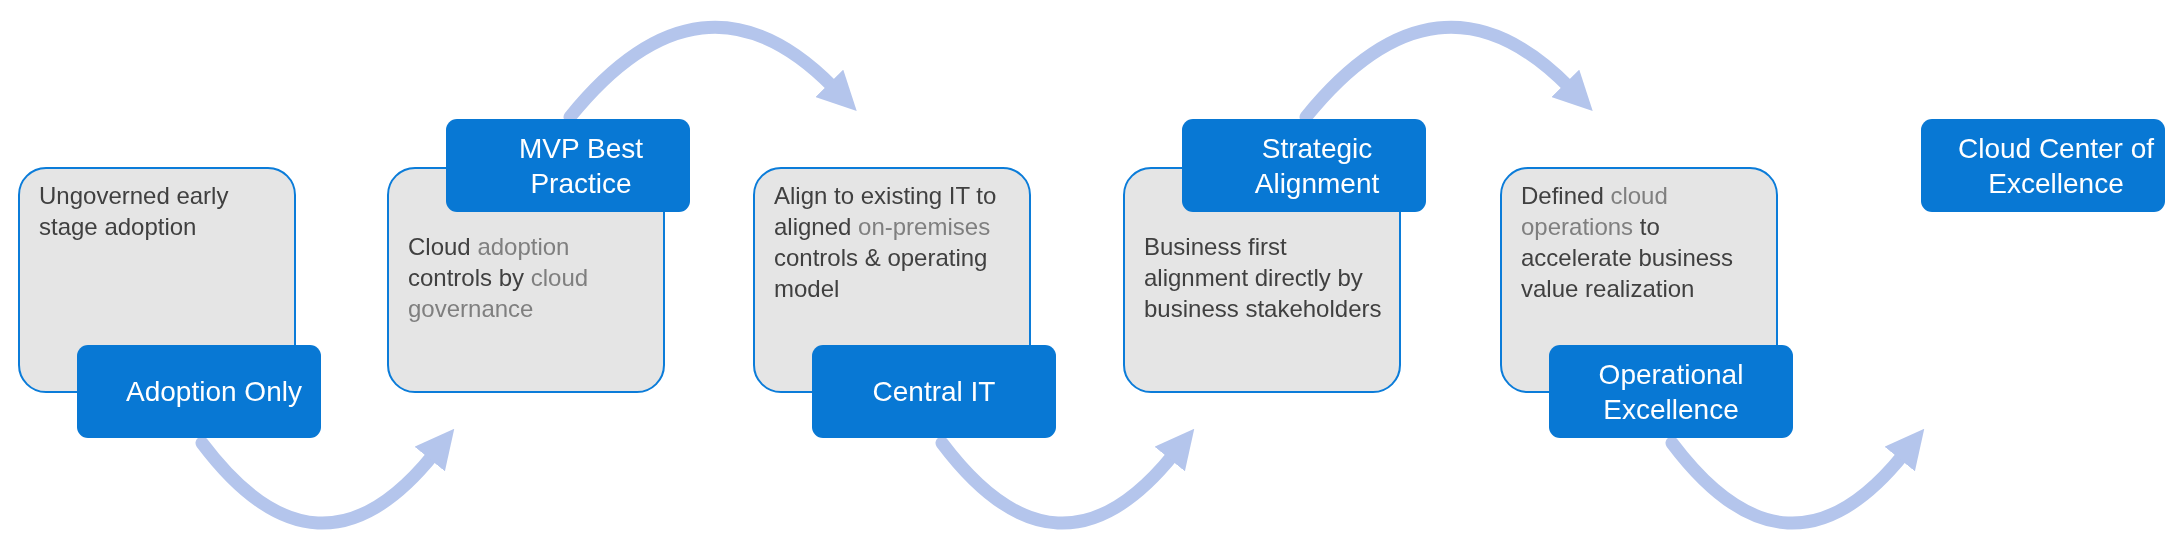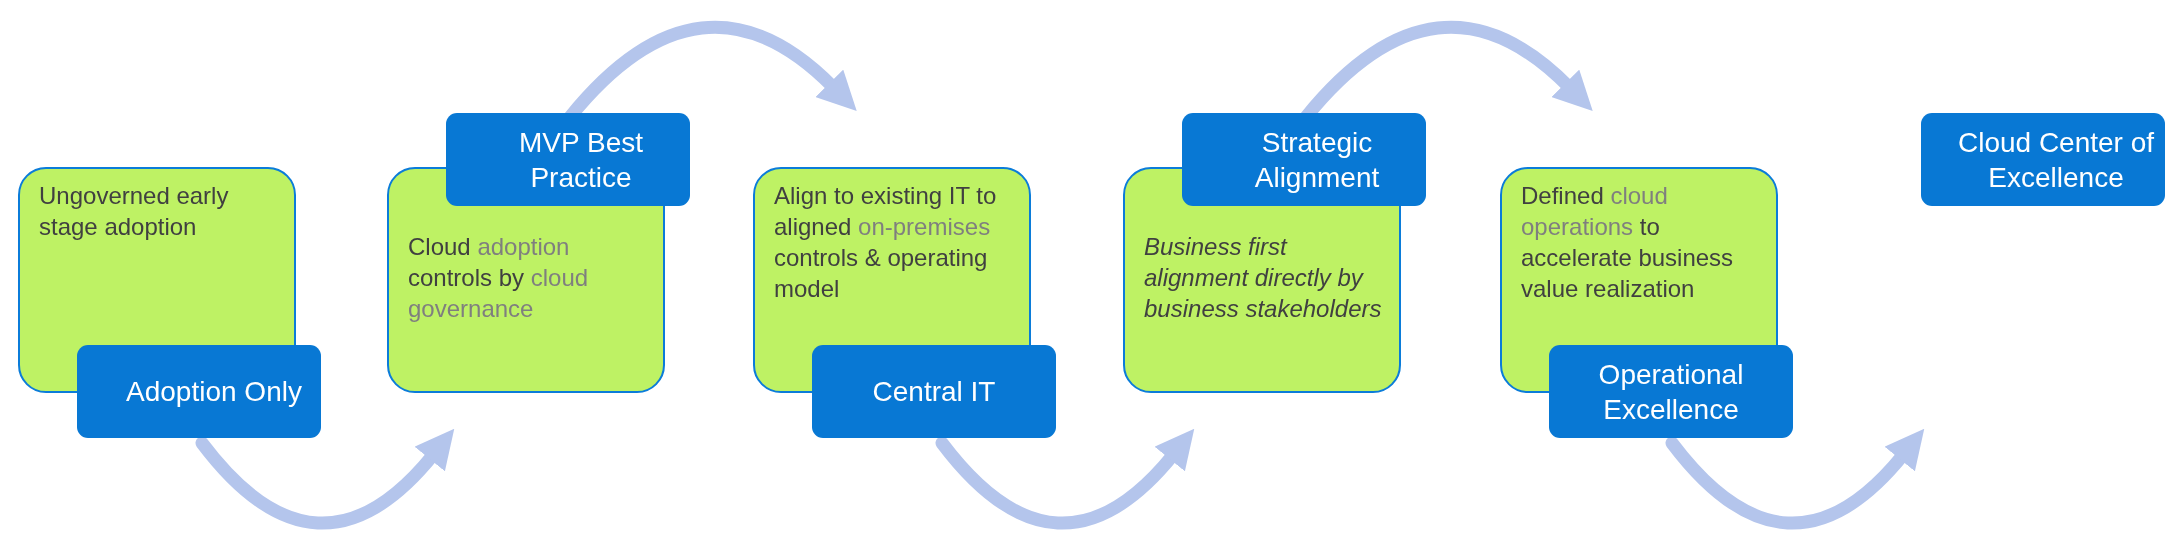--- a/index.html
+++ b/index.html
@@ -12,21 +12,21 @@
     font-family: "Liberation Sans", sans-serif;
   }
   .arrow { position: absolute; pointer-events: none; }
 
   .stage-box {
     position: absolute;
     top: 167px;
     width: 278px;
     height: 226px;
     box-sizing: border-box;
-    background: #bef264;
+    background: #e5e5e5;
     border: 2.5px solid #0b7cd9;
     border-radius: 28px;
     padding: 11px 14px 10px 19px;
   }
   .desc {
     margin: 0;
     font-size: 24px;
     line-height: 31px;
     color: #404040;
   }
@@ -44,21 +44,21 @@
     color: #ffffff;
     font-size: 28px;
     line-height: 35px;
     display: flex;
     align-items: center;
     justify-content: center;
     text-align: center;
     padding: 0 6px;
     box-sizing: border-box;
   }
-  .stage-label.pos-top { top: 113px; padding-left: 32px; }
+  .stage-label.pos-top { top: 119px; padding-left: 32px; }
   .stage-label.pos-bottom { top: 345px; }
 </style>
 </head>
 <body>
 
 <div class="canvas">
 
   <svg class="arrow" style="left:190px; top:422px;" width="290" height="130" viewBox="0 0 290 130">
     <defs>
       <marker id="m1" markerWidth="3" markerHeight="3" refX="0.4" refY="1.5" orient="auto">
@@ -120,21 +120,21 @@
     <span>MVP Best Practice</span>
   </div>
 
   <div class="stage-box" style="left:753px;">
     <p class="desc"><span>Align to existing IT to aligned </span><span class="muted">on-premises </span><span>controls &amp; operating model</span></p>
   </div>
   <div class="stage-label pos-bottom" style="left:812px;">
     <span>Central IT</span>
   </div>
 
-  <div class="stage-box has-top-label" style="left:1123px;font-style:italic;">
+  <div class="stage-box has-top-label" style="left:1123px;">
     <p class="desc"><span>Business first alignment directly by business stakeholders</span></p>
   </div>
   <div class="stage-label pos-top" style="left:1182px;">
     <span>Strategic Alignment</span>
   </div>
 
   <div class="stage-box" style="left:1490px;margin-left:10px;">
     <p class="desc"><span>Defined </span><span class="muted">cloud operations </span><span>to accelerate business value realization</span></p>
   </div>
   <div class="stage-label pos-bottom" style="left:1549px;">

